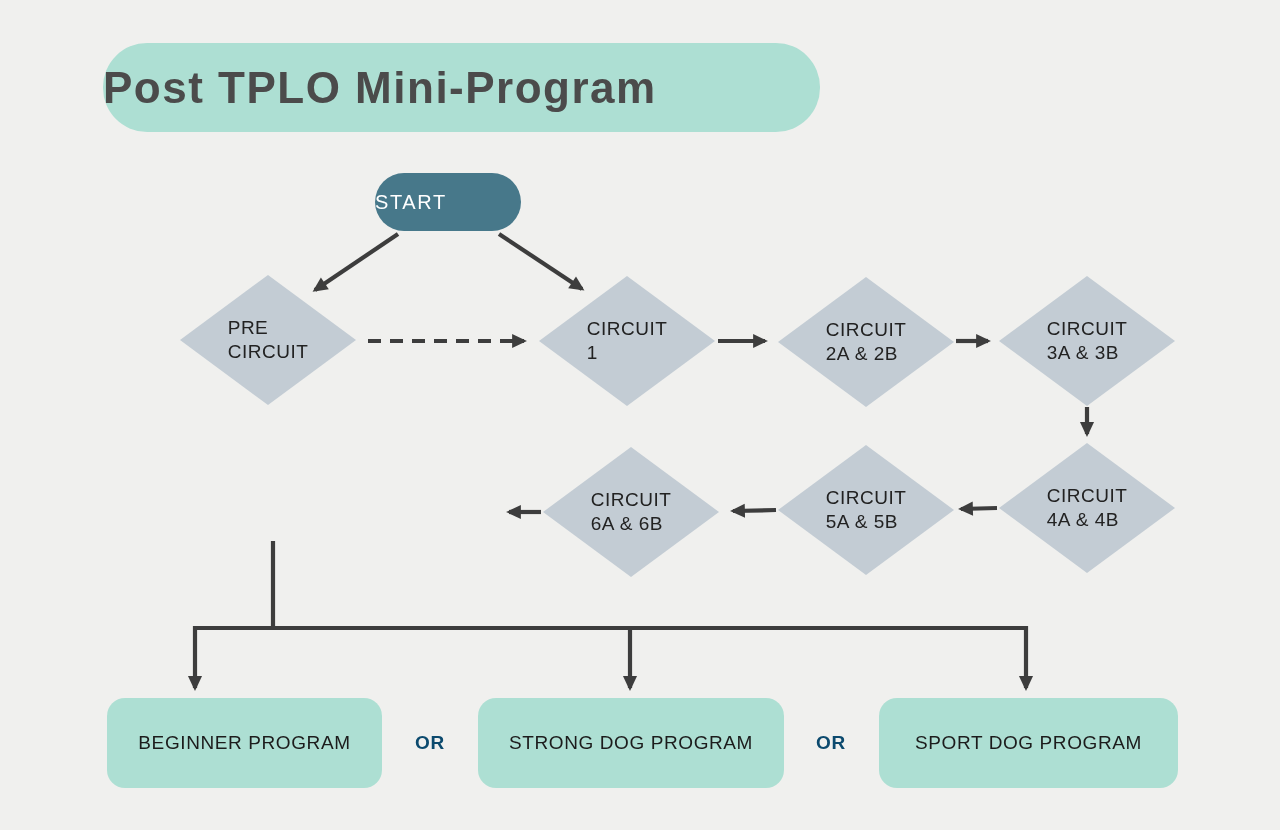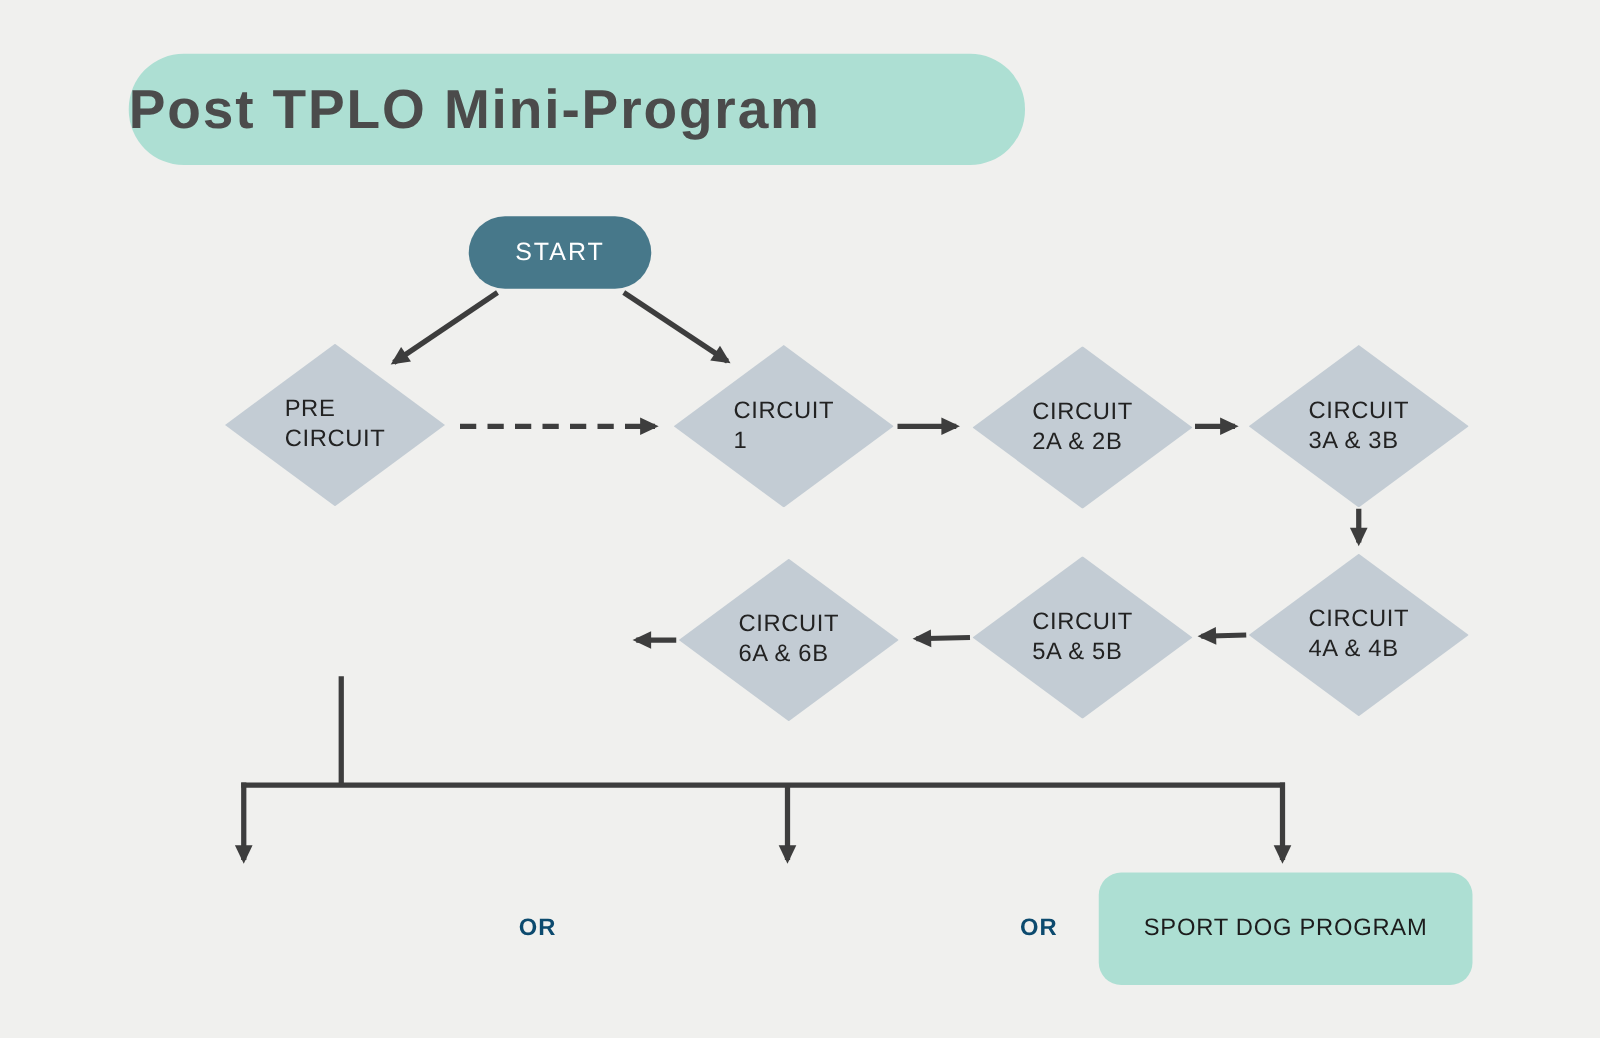--- a/index.html
+++ b/index.html
@@ -47,21 +47,21 @@
     font-size: 44px;
     font-weight: 700;
     letter-spacing: 1.5px;
     color: var(--title-text);
   }
 
   .pill {
     position: absolute;
     background: var(--teal);
     border-radius: 30px;
-    display: flex; align-items: center; justify-content: center;
+    display: flex; align-items: center; 
     color: #ffffff;
   }
   .pill.start {
     left: 375px; top: 173px;
     width: 146px; height: 58px;
     font-size: 20px; letter-spacing: 1.6px;
   }
   .pill.maintenance {
     left: 103px; top: 482px;
     width: 396px; height: 59px;
@@ -207,23 +207,29 @@
   </div>
 
   <div class="diamond d-c6">
     <div class="lbl">
       <div>CIRCUIT</div>
       <div>6A &amp; 6B</div>
     </div>
   </div>
 
 
+  <div class="program p-beginner">
+    <span>BEGINNER PROGRAM</span>
+  </div>
 
   <span class="or-label or-1">OR</span>
 
+  <div class="program p-strong">
+    <span>STRONG DOG PROGRAM</span>
+  </div>
 
   <span class="or-label or-2">OR</span>
 
   <div class="program p-sport">
     <span>SPORT DOG PROGRAM</span>
   </div>
 
 </div>
 
 </body></html>

